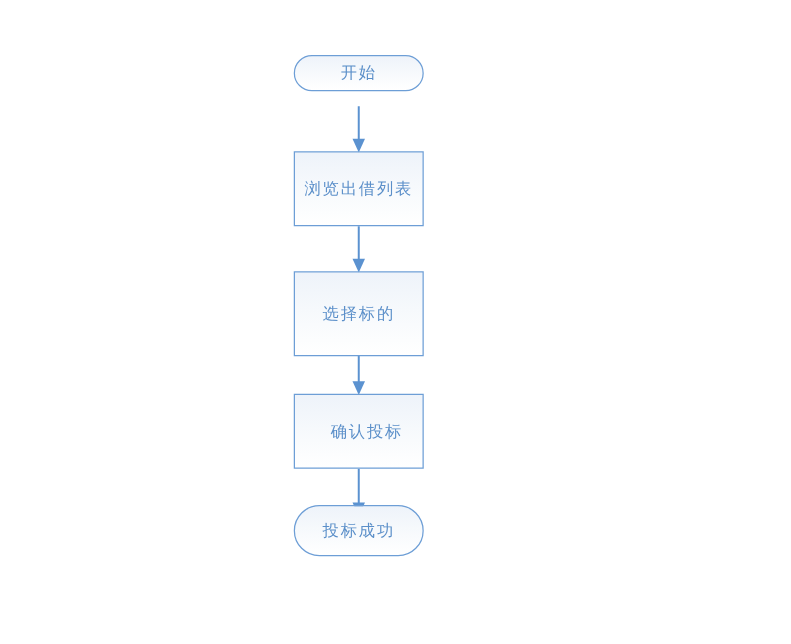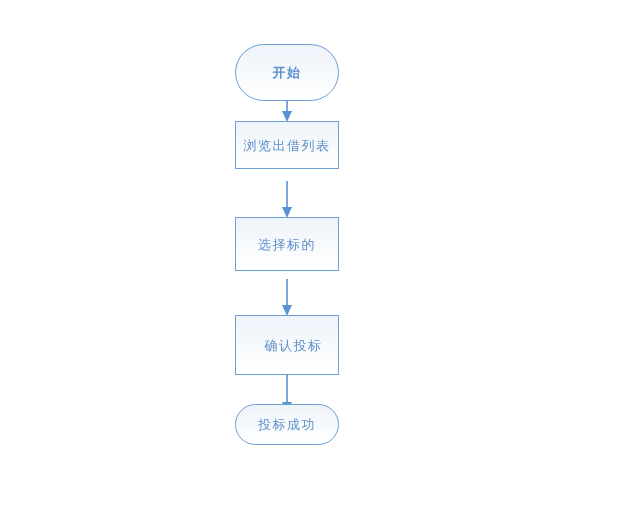--- a/index.html
+++ b/index.html
@@ -77,29 +77,29 @@
     </svg>
   </div>
 
   <div class="connector" style="left:279px; top:375px; width:16px; height:39px;">
     <svg width="16" height="39" viewBox="0 0 16 39">
       <line x1="8" y1="0" x2="8" y2="28" stroke="#5b92d0" stroke-width="1.6"></line>
       <polygon points="3,27 13,27 8,38" fill="#5b92d0"></polygon>
     </svg>
   </div>
 
-  <div class="flow-node terminator" style="left:235px; top:44px; width:104px; height:57px;font-weight:bold;">
+  <div class="flow-node terminator" style="left:235px; top:44px; width:104px; height:29px;">
     <span class="node-label">开始</span>
   </div>
 
-  <div class="flow-node process" style="left:235px; top:121px; width:104px; height:48px;">
+  <div class="flow-node process" style="left:235px; top:121px; width:104px; height:60px;">
     <span class="node-label">浏览出借列表</span>
   </div>
 
-  <div class="flow-node process" style="left:235px; top:217px; width:104px; height:54px;align-items:center;">
+  <div class="flow-node process" style="left:235px; top:217px; width:104px; height:68px;align-items:center;">
     <span class="node-label">选择标的</span>
   </div>
 
   <div class="flow-node process" style="left:235px; top:315px; width:104px; height:60px;padding-left:13px;">
     <span class="node-label">确认投标</span>
   </div>
 
   <div class="flow-node terminator" style="left:235px; top:404px; width:104px; height:41px;">
     <span class="node-label">投标成功</span>
   </div>

